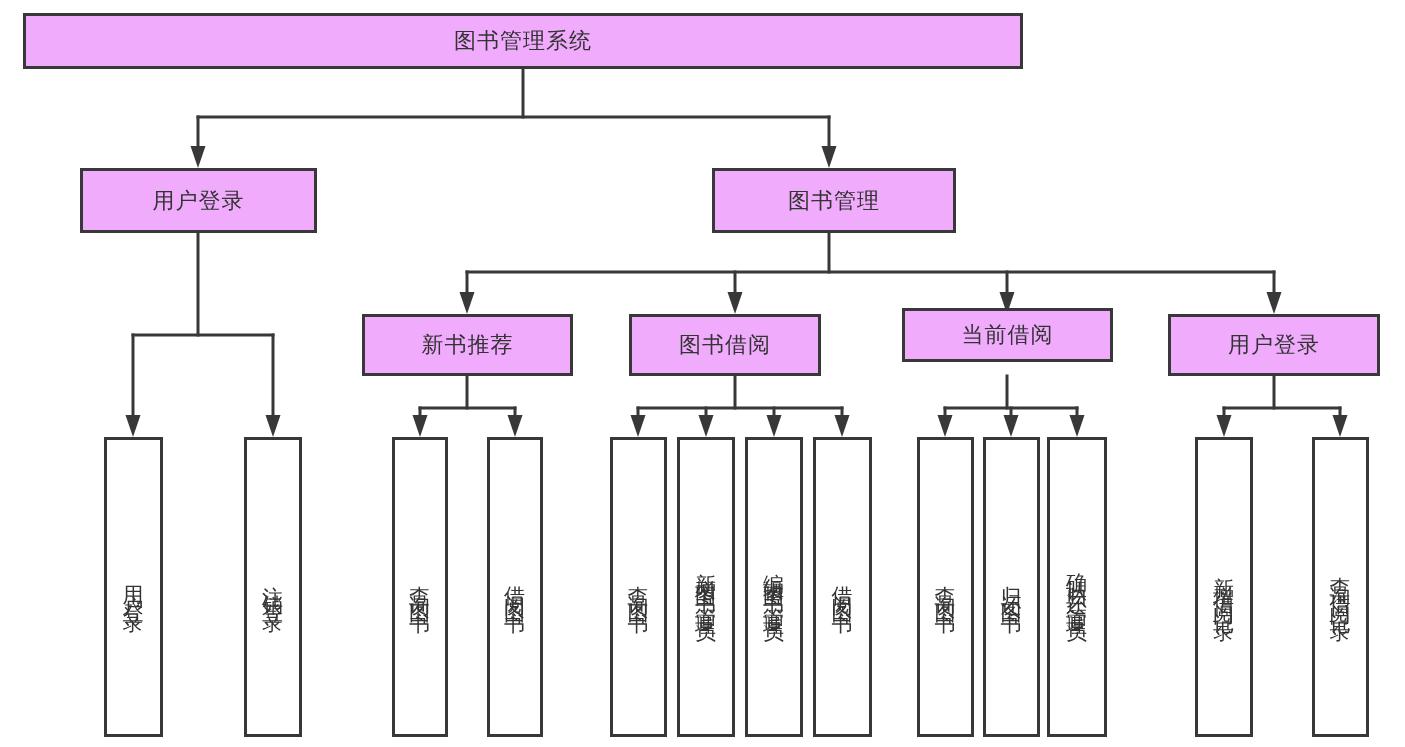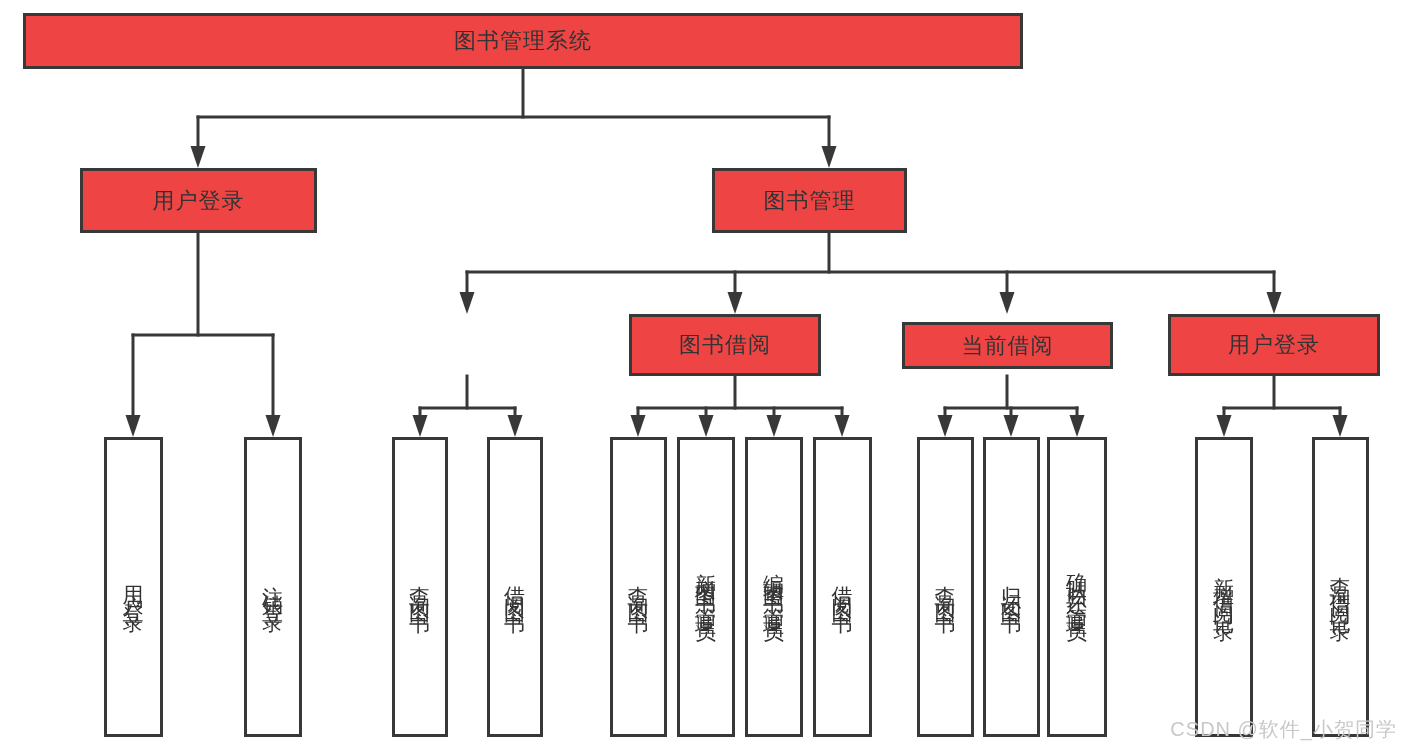--- a/index.html
+++ b/index.html
@@ -15,21 +15,21 @@
     background:var(--bg);
     font-family:"Liberation Sans","DejaVu Sans",sans-serif;
     color:var(--text);
     overflow:hidden;
   }
   .connectors{position:absolute;left:0;top:0;width:1405px;height:747px;}
   .box{
     position:absolute;
     box-sizing:border-box;
     border:3px solid var(--line);
-    background:#ef4444;
+    background:#f0abfc;
     display:flex;align-items:center;justify-content:center;
     font-size:22px;
     letter-spacing:1px;
     color:var(--text);
     white-space:nowrap;
   }
   .vbox{
     position:absolute;
     box-sizing:border-box;
     border:3px solid var(--line);
@@ -129,38 +129,38 @@
       <line x1="1224" y1="408" x2="1224" y2="419"></line>
       <line x1="1340" y1="408" x2="1340" y2="419"></line>
       <polygon points="1216.5,415 1231.5,415 1224,437" stroke="none"></polygon>
       <polygon points="1332.5,415 1347.5,415 1340,437" stroke="none"></polygon>
     </g>
   </svg>
 
   <div class="box" style="left:23px;top:13px;width:1000px;height:56px;">图书管理系统</div>
 
   <div class="box" style="left:80px;top:168px;width:237px;height:65px;">用户登录</div>
-  <div class="box" style="left:712px;top:168px;width:195px;height:65px;font-family:Liberation Mono, monospace;">图书管理</div>
+  <div class="box" style="left:712px;top:168px;width:244px;height:65px;font-family:Liberation Mono, monospace;">图书管理</div>
 
+  <div class="box" style="left:362px;top:314px;width:211px;height:62px;">新书推荐</div>
   <div class="box" style="left:629px;top:314px;width:192px;height:62px;">图书借阅</div>
-  <div class="box" style="left:902px;top:322px;width:211px;height:47px;">当前借阅</div>
+  <div class="box" style="left:902px;top:308px;width:211px;height:54px;">当前借阅</div>
   <div class="box" style="left:1168px;top:314px;width:212px;height:62px;">用户登录</div>
 
   <div class="vbox" style="left:104px;top:437px;width:59px;height:300px;">用户登录</div>
   <div class="vbox" style="left:244px;top:437px;width:58px;height:300px;">注销登录</div>
 
   <div class="vbox" style="left:392px;top:437px;width:56px;height:300px;">查询图书</div>
   <div class="vbox" style="left:487px;top:437px;width:56px;height:300px;">借阅图书</div>
 
   <div class="vbox" style="left:610px;top:437px;width:57px;height:300px;">查询图书</div>
   <div class="vbox long" style="left:677px;top:437px;width:58px;height:300px;">新增图书（管理员）</div>
   <div class="vbox long" style="left:745px;top:437px;width:58px;height:300px;">编辑图书（管理员）</div>
   <div class="vbox" style="left:813px;top:437px;width:59px;height:300px;">借阅图书</div>
 
   <div class="vbox" style="left:917px;top:437px;width:57px;height:300px;">查询图书</div>
   <div class="vbox" style="left:983px;top:437px;width:57px;height:300px;">归还图书</div>
   <div class="vbox long" style="left:1047px;top:437px;width:60px;height:300px;">确认归还（管理员）</div>
 
   <div class="vbox" style="left:1195px;top:437px;width:58px;height:300px;">新增借阅记录</div>
   <div class="vbox" style="left:1312px;top:437px;width:57px;height:300px;">查询借阅记录</div>
 
-  <div class="watermark">CSDN @软件_小贺同学</div>
 </div>
 
 </body></html>

